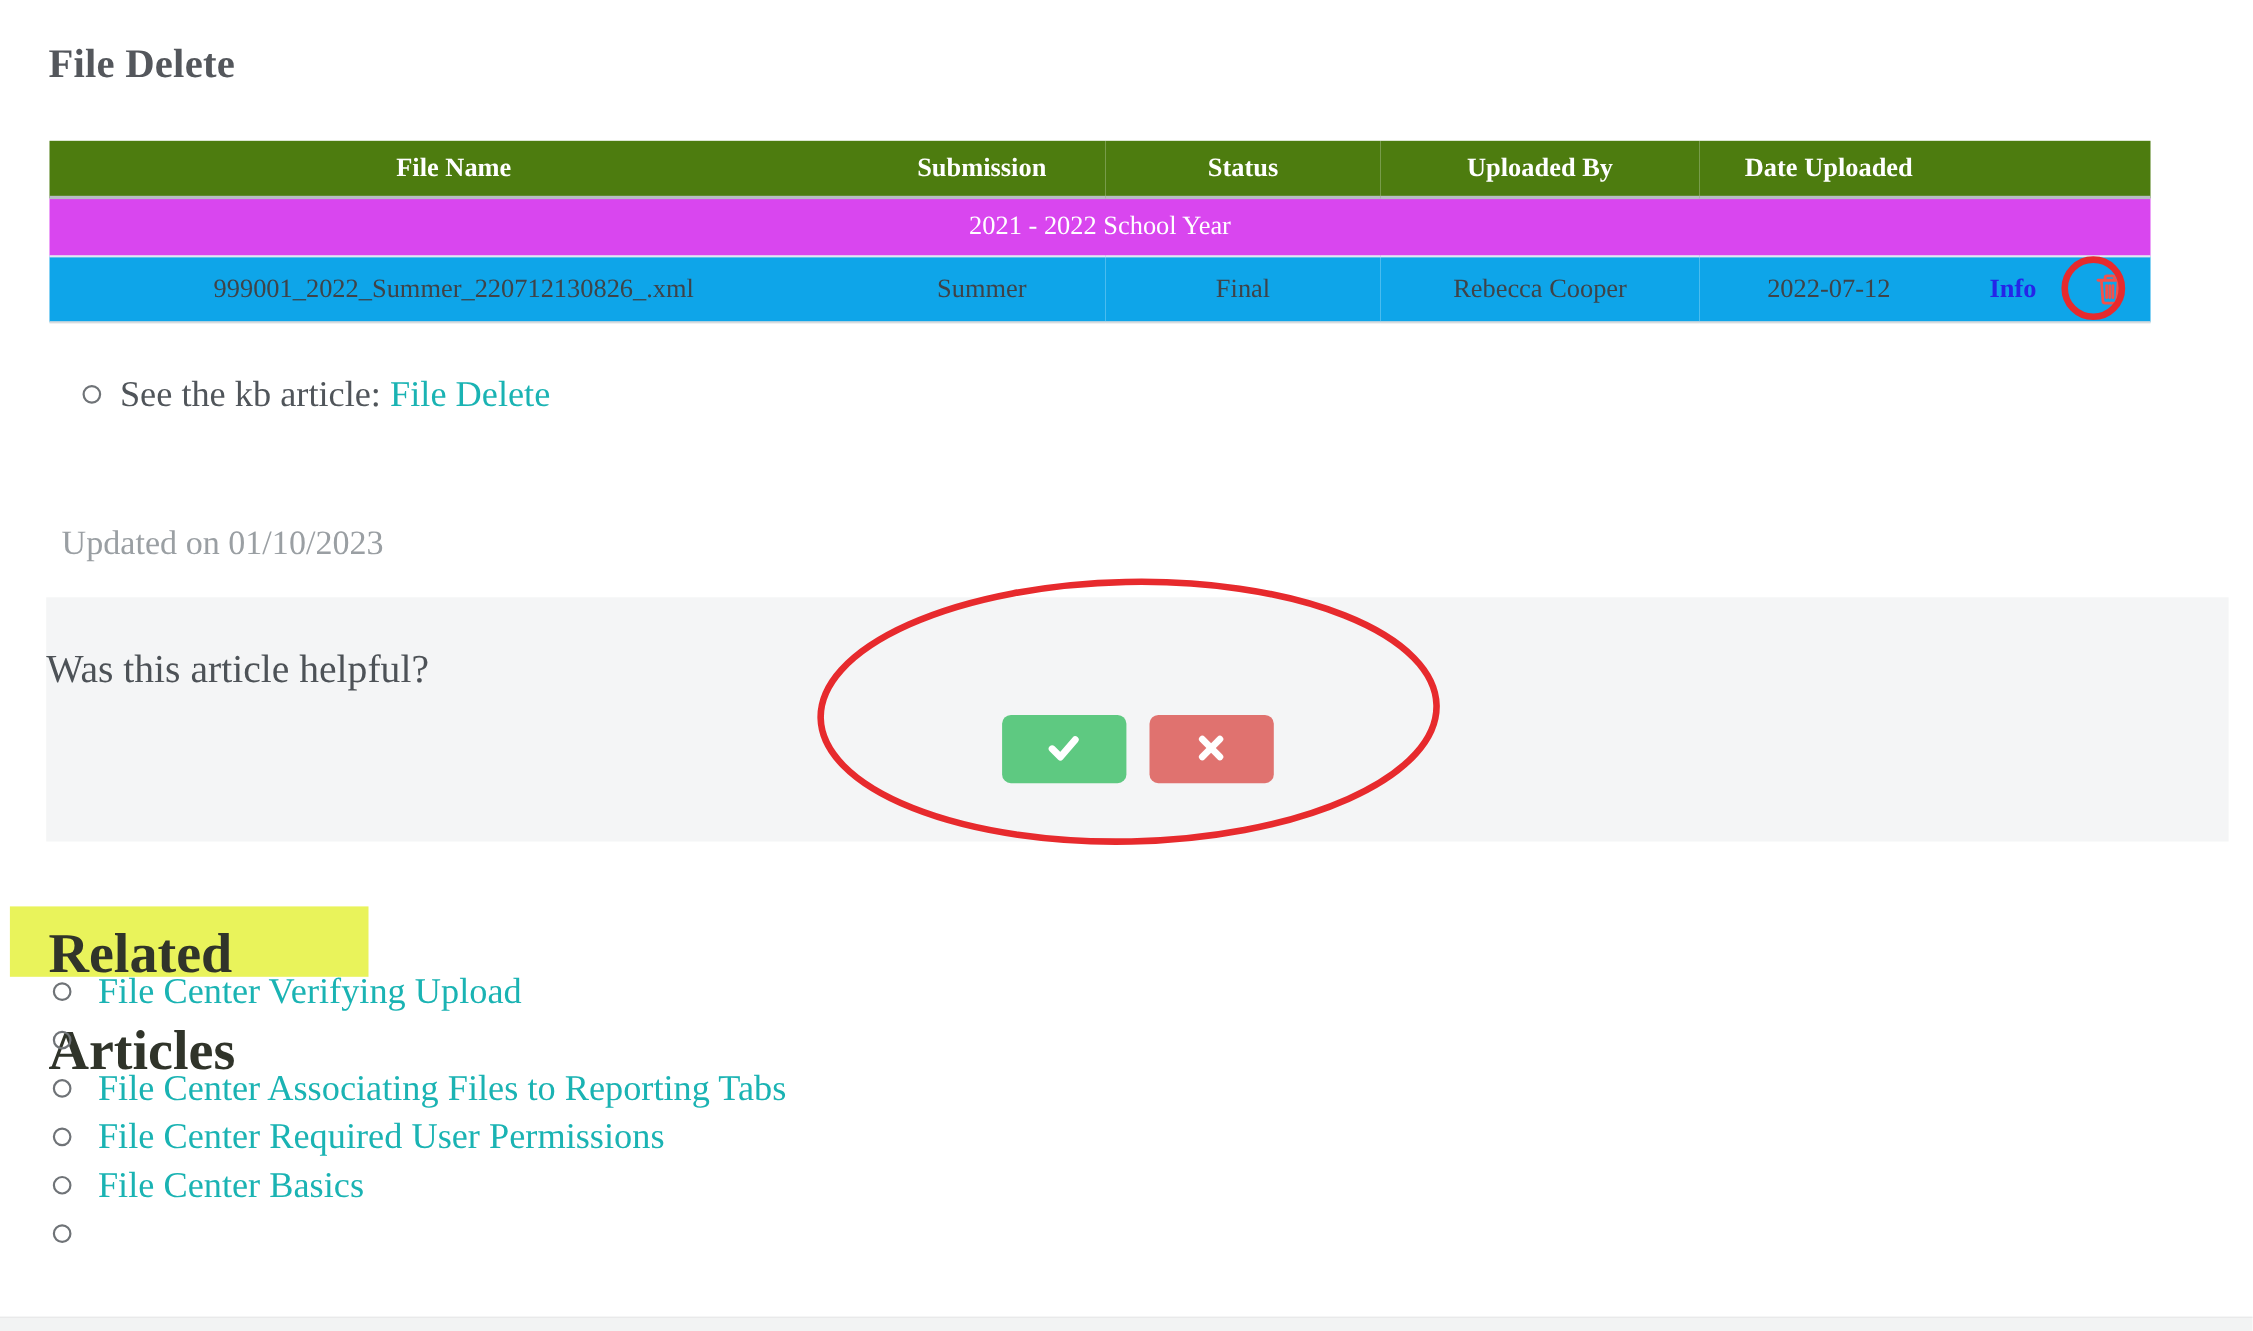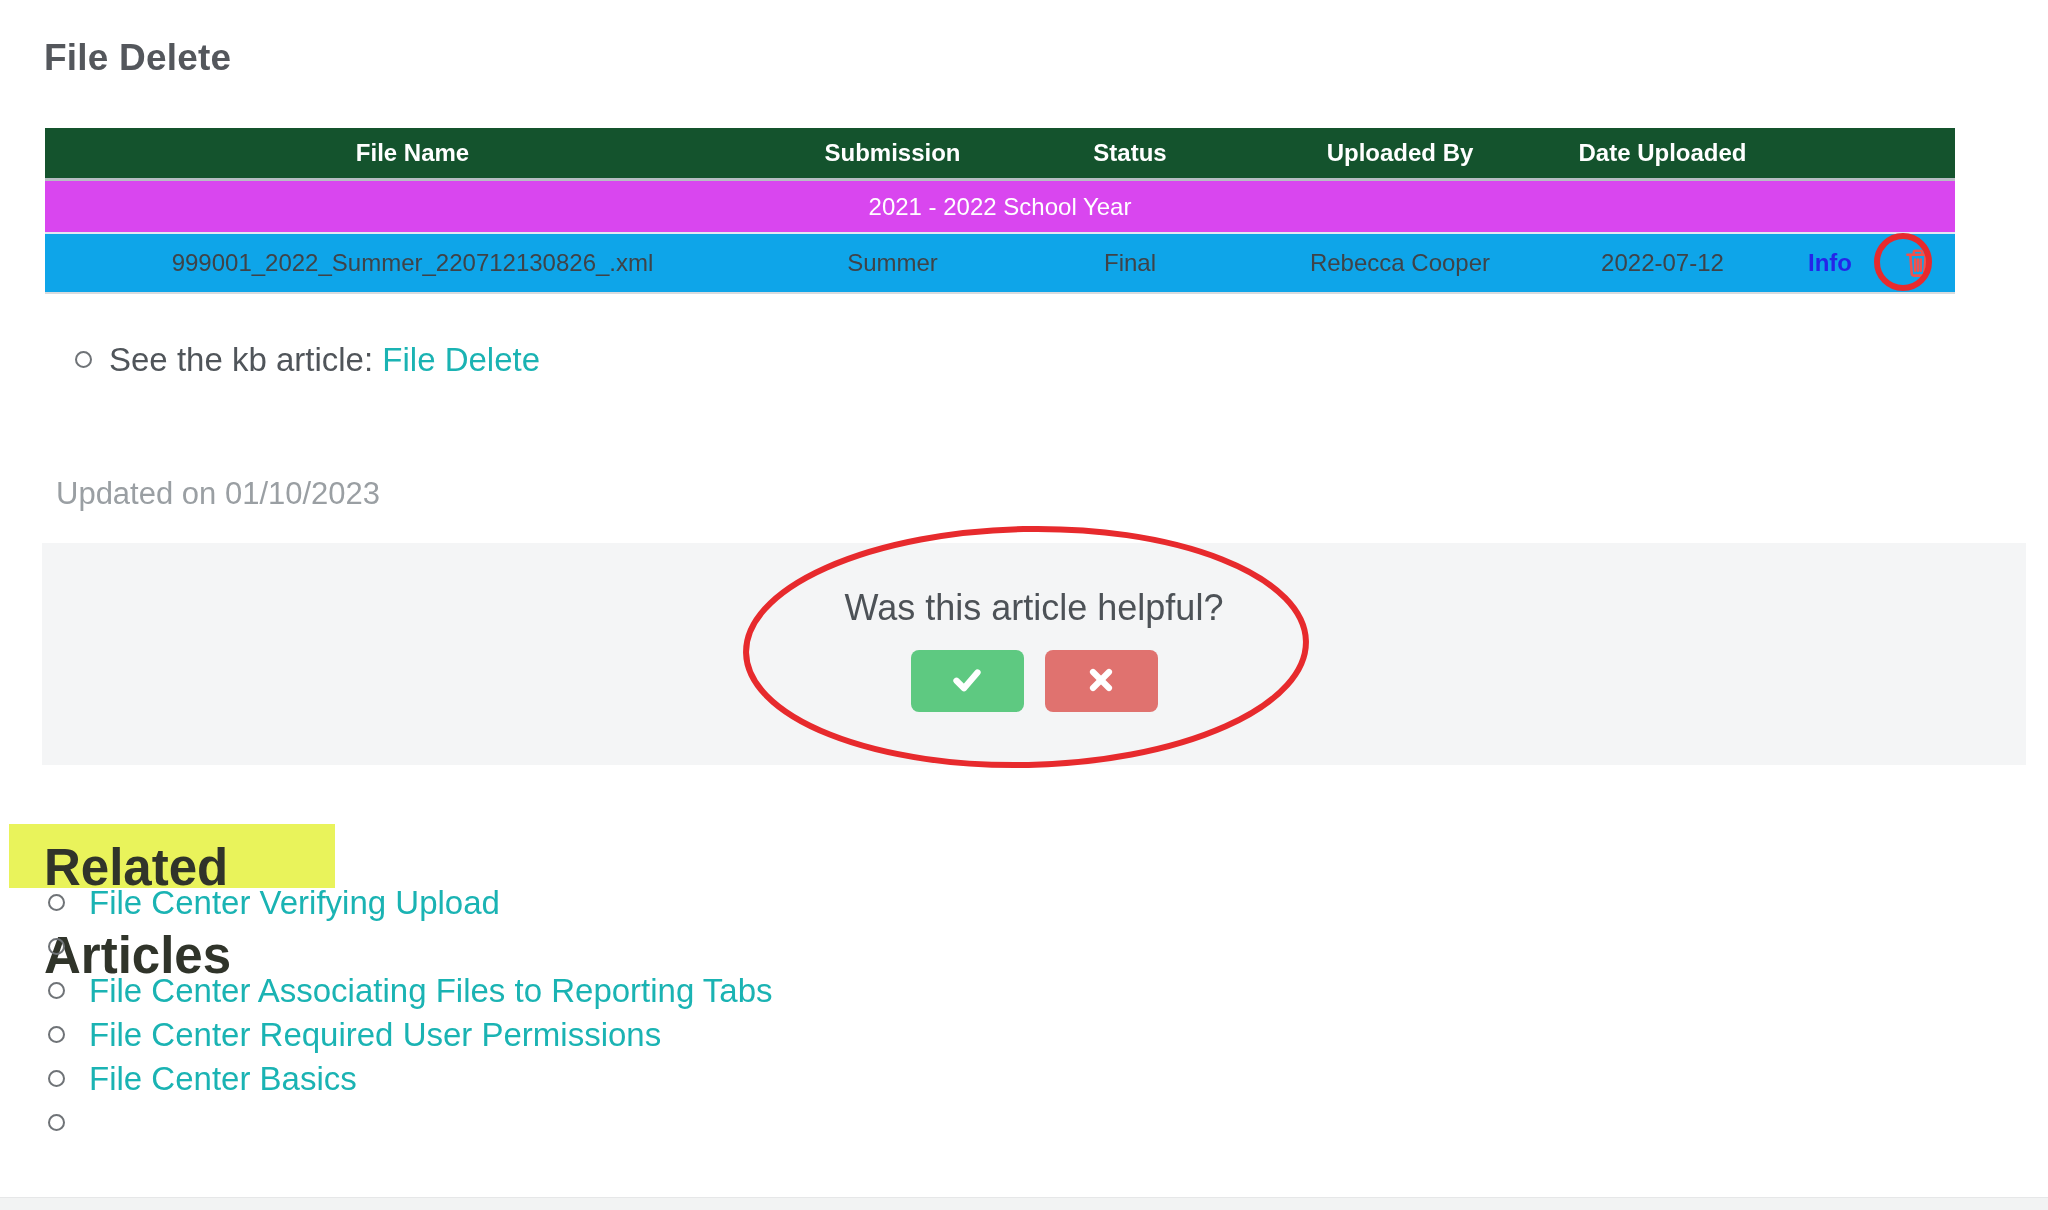--- a/index.html
+++ b/index.html
@@ -1,33 +1,33 @@
 <!DOCTYPE html>
 <html><head>
 <meta charset="utf-8">
 <style>
   html,body{margin:0;padding:0;background:#ffffff;}
   .canvas{
     position:relative;width:2048px;height:1210px;background:#ffffff;
-    font-family:Liberation Sans, sans-serif;overflow:hidden;
+    font-family:Liberation Serif, serif;overflow:hidden;
   }
 
   
   .page-title{
     position:absolute;left:44px;top:37px;margin:0;
     font-size:37px;font-weight:bold;color:#54575c;letter-spacing:.2px;
   }
 
   
   .file-table{
     position:absolute;left:45px;top:128px;width:1910px;
     border-collapse:collapse;table-layout:fixed;
   }
   .file-table th{
-    background:#14532d;color:#ffffff;font-size:24px;font-weight:bold;
+    background:#4d7c0f;color:#ffffff;font-size:24px;font-weight:bold;
     height:50px;text-align:center;padding:0;
     border-bottom:3px solid #b7bdc3;
   }
   .group-row td{
     background:#d946ef;color:#ffffff;font-size:24px;text-align:center;
     height:51px;padding:0;border-bottom:2px solid #e2e7f3;
   }
   .data-row td{
     background:#0ea5e9;color:#3f4348;font-size:24px;text-align:center;
     height:58px;padding:0;border-bottom:2px solid #d8dbde;
@@ -44,21 +44,21 @@
     display:inline-block;width:13px;height:13px;border:2px solid #6f7377;border-radius:50%;
     margin-right:17px;vertical-align:middle;position:relative;top:-3px;background:transparent;
   }
   .teal-link{color:#1ab3b3;text-decoration:none;cursor:pointer;}
 
   .updated{position:absolute;left:44px;top:464px;margin:12px;font-size:31px;color:#9a9fa3;}
 
   
   .feedback-box{
     position:absolute;left:42px;top:543px;width:1984px;height:222px;
-    background:#f4f5f6;text-align:center;
+    background:#f4f5f6;text-align:left;
   }
   .feedback-question{margin:0;padding-top:44px;font-size:36px;color:#4d5257;}
   .feedback-buttons{margin-top:21px;display:flex;justify-content:center;gap:21px;}
   .fb-btn{
     width:113px;height:62px;border:none;border-radius:8px;cursor:pointer;
     display:flex;align-items:center;justify-content:center;padding:0;
   }
   .fb-yes{background:#5ec981;}
   .fb-no{background:#e0726f;}
 

